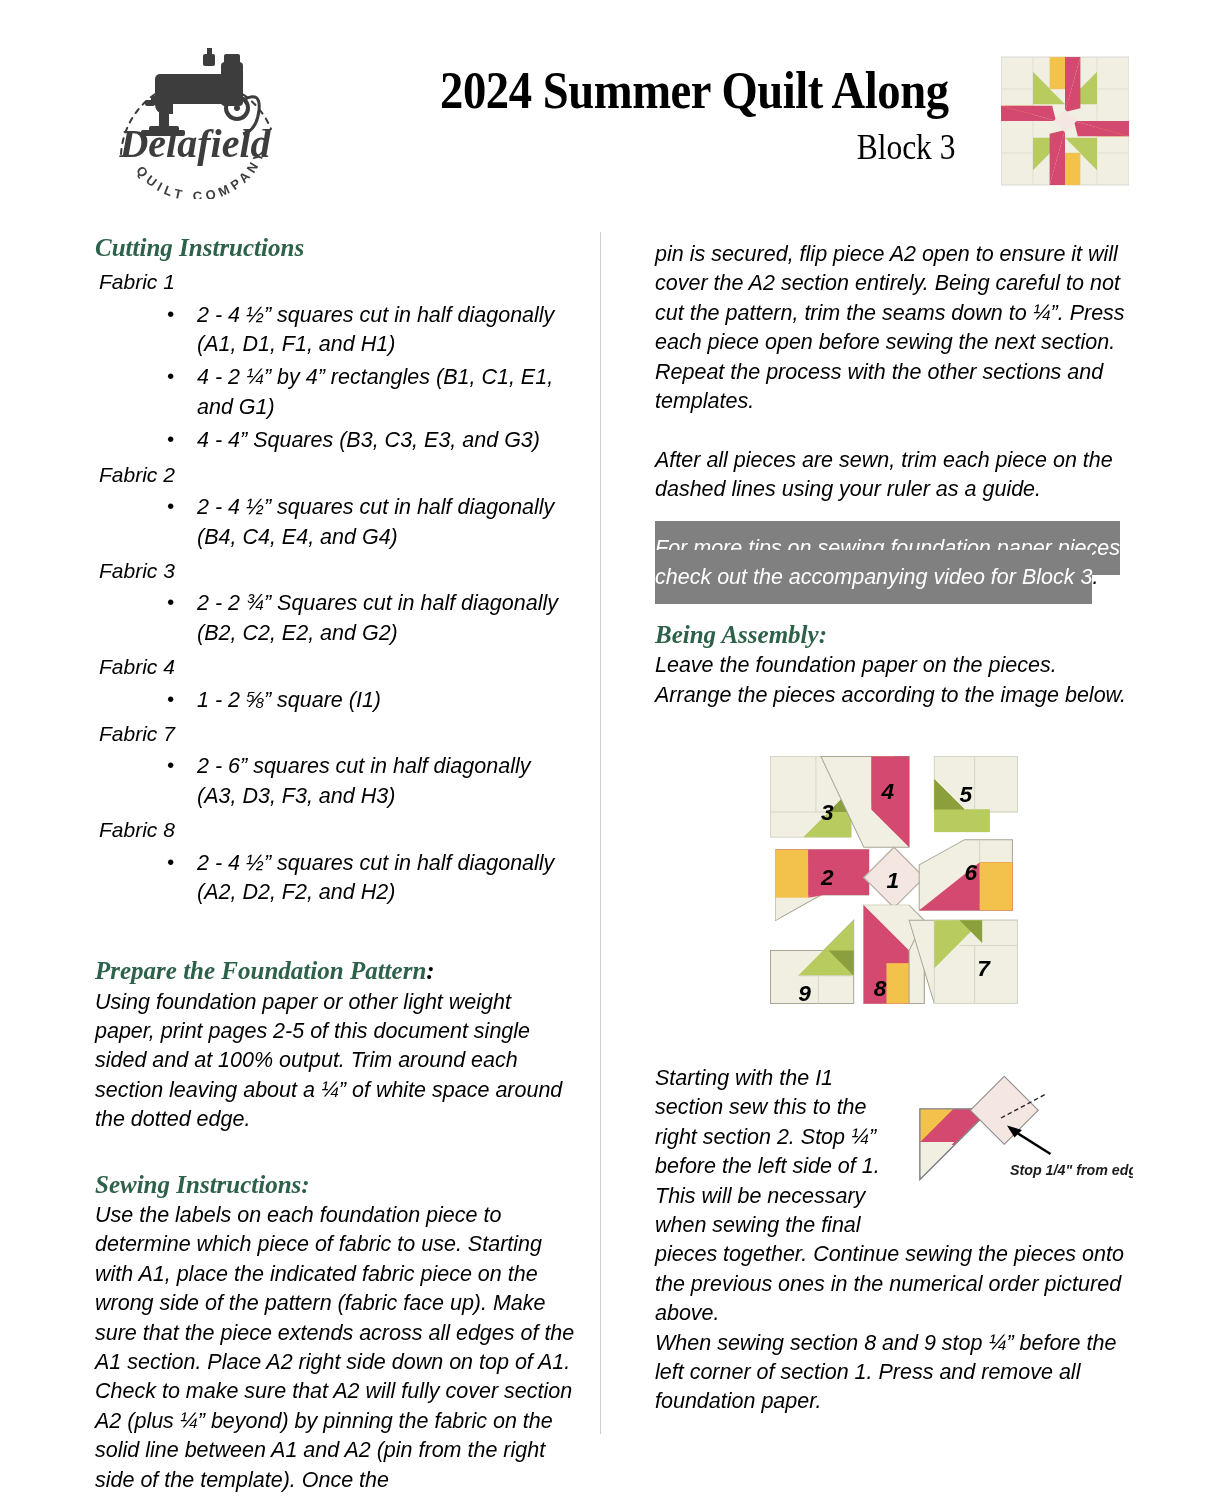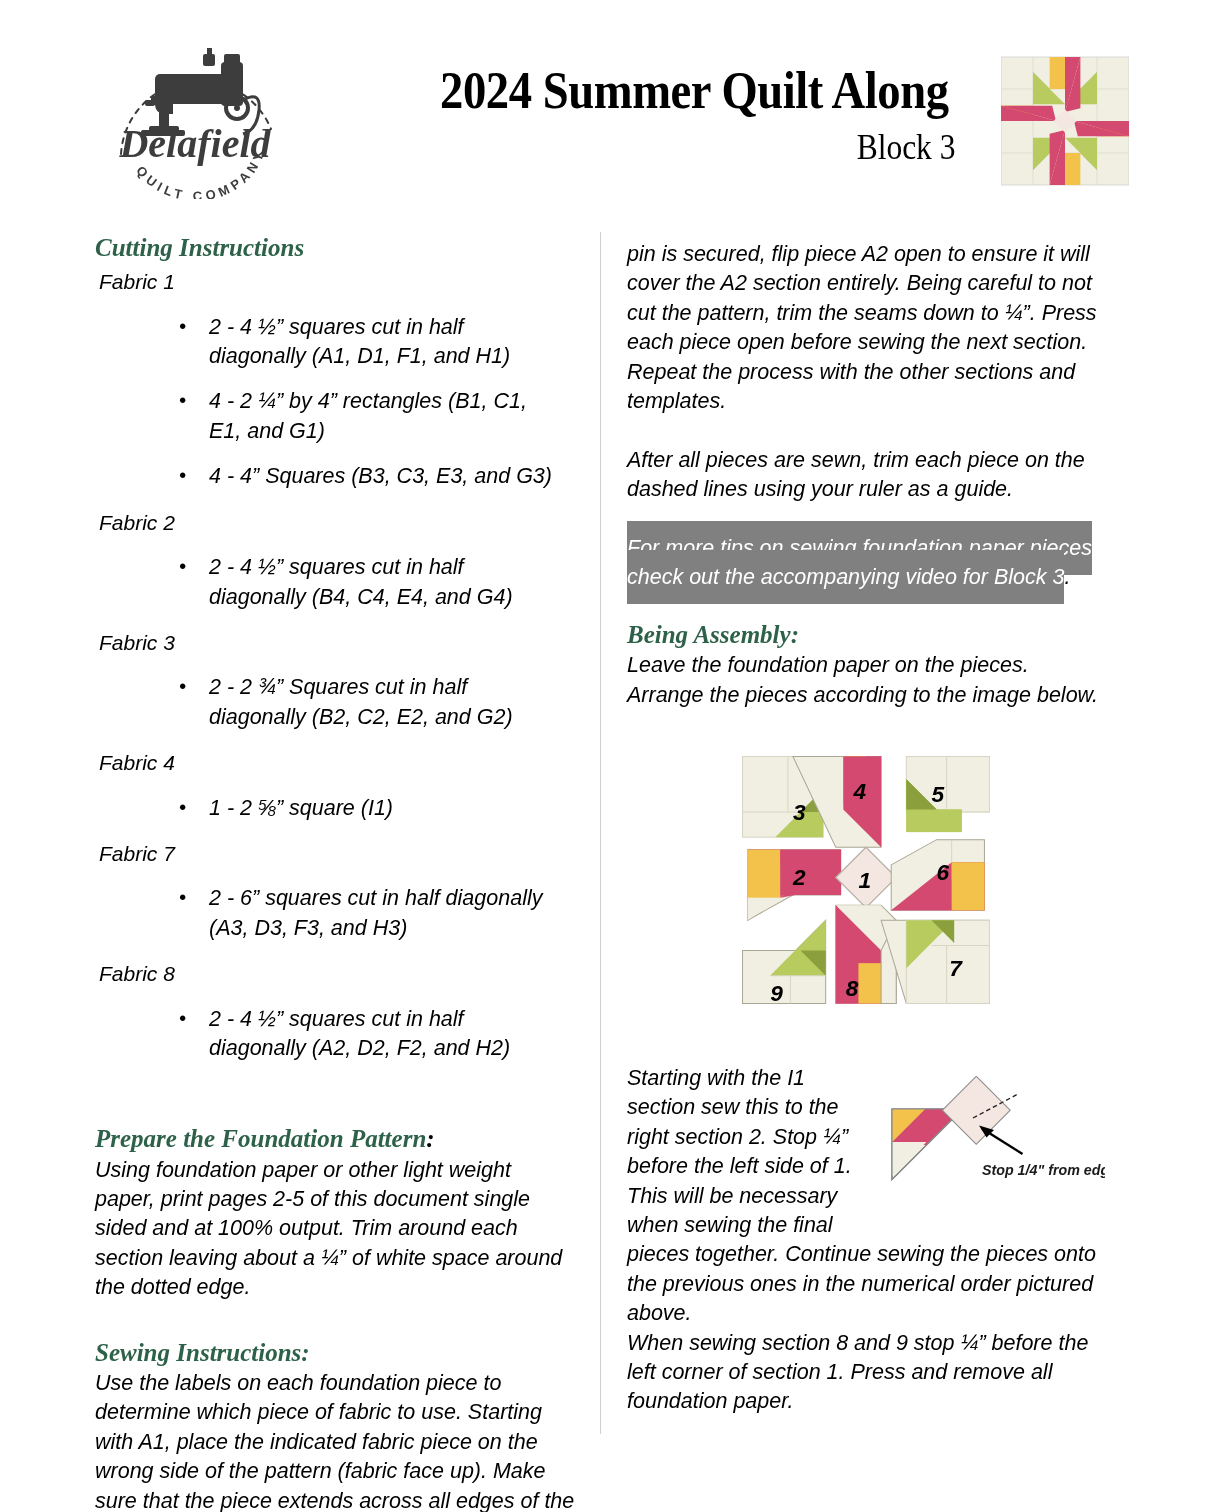--- a/index.html
+++ b/index.html
@@ -79,21 +79,21 @@
     font-style: italic;
   }
   .col-left {
     position: absolute;
     left: 95px;
     top: 0;
     width: 480px;
   }
   .col-right {
     position: absolute;
-    left: 627px;
+    left: 655px;
     top: 8px;
     width: 478px;
   }
   .divider {
     position: absolute;
     left: 600px;
     top: 0;
     width: 1px;
     height: 1202px;
     background: #cfcfcf;
@@ -128,21 +128,21 @@
   ul.cut-list {
     margin: 0;
     padding: 0 0 0 68px;
     list-style: none;
   }
   ul.cut-list li {
     font-size: 21.5px;
     line-height: 29.4px;
     position: relative;
     padding-left: 30px;
-    margin: 16px;
+    margin: 4px;
   }
   ul.cut-list li:before {
     content: "\2022";
     position: absolute;
     left: 0;
     top: -1px;
     font-size: 20px;
   }
 
   .highlight-text {

